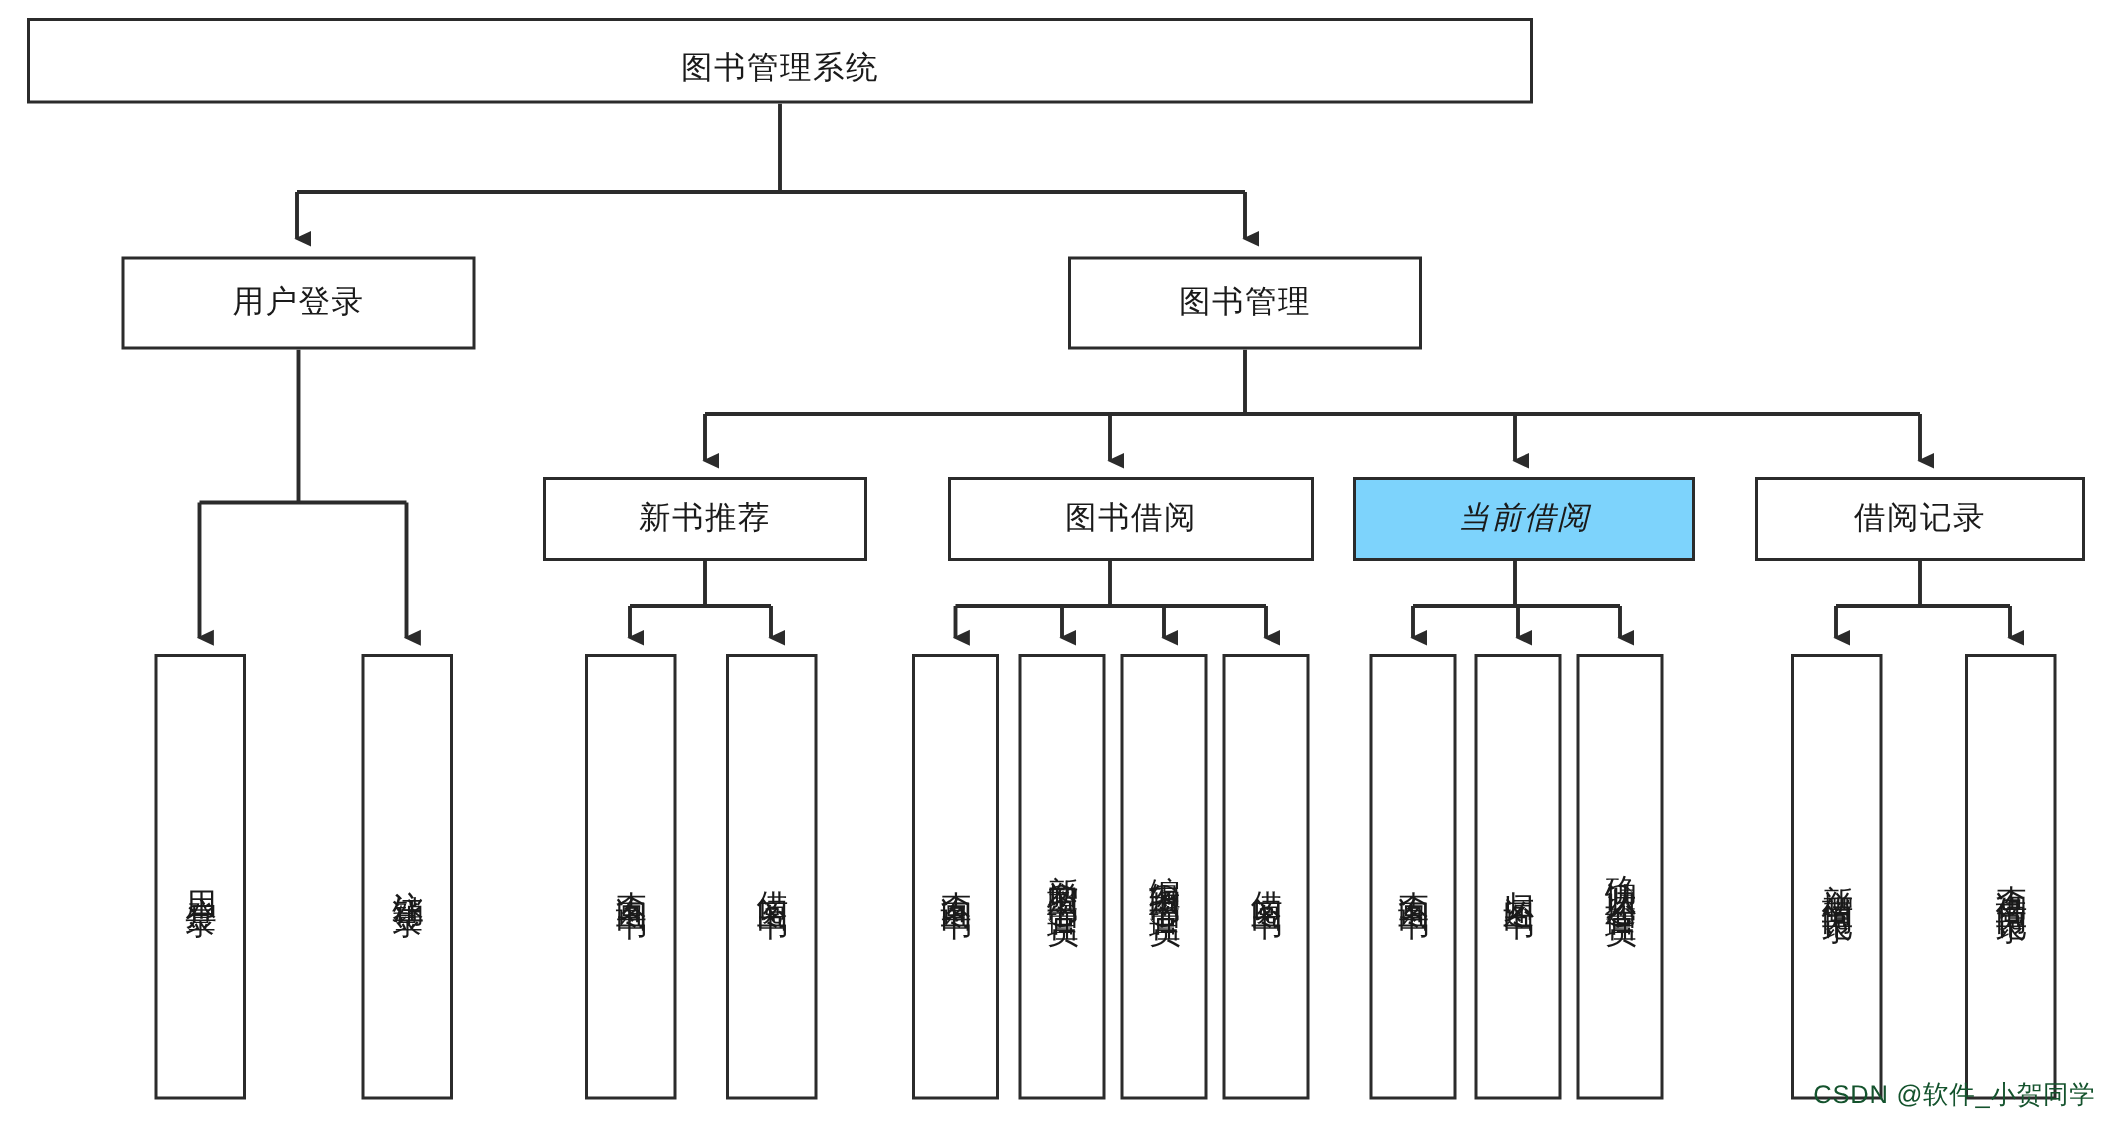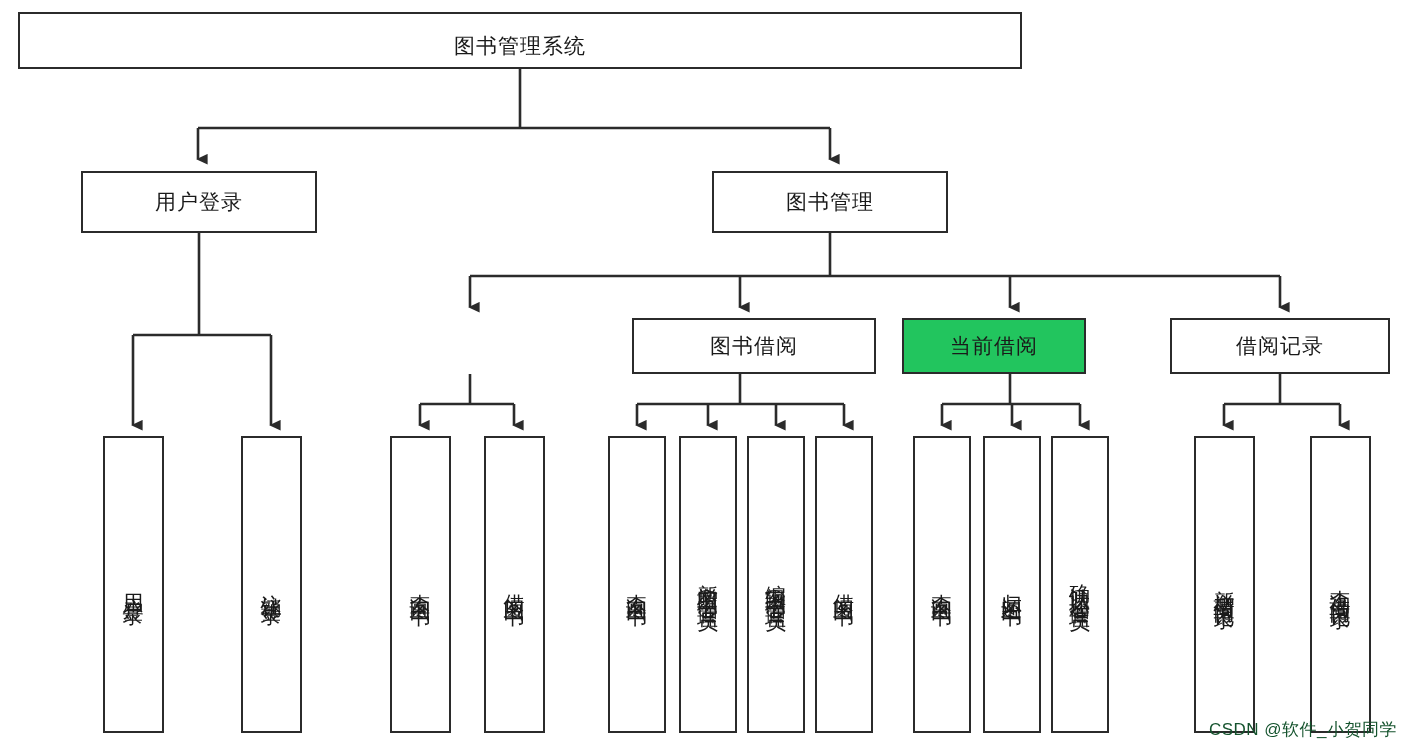--- a/index.html
+++ b/index.html
@@ -111,24 +111,27 @@
     <span class="node-label" style="color: rgb(26, 26, 26); margin-top: 12px;">图书管理系统</span>
   </div>
 
   <div class="node-box" style="left: 81px; top: 171px; width: 236px; height: 62px; border-color: rgb(43, 43, 43); background: rgb(255, 255, 255);">
     <span class="node-label" style="color: rgb(26, 26, 26);">用户登录</span>
   </div>
   <div class="node-box" style="left: 712px; top: 171px; width: 236px; height: 62px; border-color: rgb(43, 43, 43); background: rgb(255, 255, 255);">
     <span class="node-label" style="color: rgb(26, 26, 26);">图书管理</span>
   </div>
 
+  <div class="node-box" style="left: 362px; top: 318px; width: 216px; height: 56px; border-color: rgb(43, 43, 43); background: rgb(255, 255, 255);">
+    <span class="node-label" style="color: rgb(26, 26, 26);">新书推荐</span>
+  </div>
   <div class="node-box" style="left: 632px; top: 318px; width: 244px; height: 56px; border-color: rgb(43, 43, 43); background: rgb(255, 255, 255);">
     <span class="node-label" style="color: rgb(26, 26, 26);">图书借阅</span>
   </div>
-  <div class="node-box" style="left: 902px; top: 318px; width: 184px; height: 56px; border-color: rgb(43, 43, 43); background: #22c55e;">
+  <div class="node-box" style="left: 902px; top: 318px; width: 228px; height: 56px; border-color: rgb(43, 43, 43); background: #7dd3fc; font-style: italic;">
     <span class="node-label" style="color: rgb(26, 26, 26);">当前借阅</span>
   </div>
   <div class="node-box" style="left: 1170px; top: 318px; width: 220px; height: 56px; border-color: rgb(43, 43, 43); background: rgb(255, 255, 255);">
     <span class="node-label" style="color: rgb(26, 26, 26);">借阅记录</span>
   </div>
 
   <div class="node-box vertical" style="left: 103px; top: 436px; width: 61px; height: 297px; border-color: rgb(43, 43, 43); background: rgb(255, 255, 255);">
     <span class="node-label" style="color: rgb(26, 26, 26);">用户登录</span>
   </div>
   <div class="node-box vertical" style="left: 241px; top: 436px; width: 61px; height: 297px; border-color: rgb(43, 43, 43); background: rgb(255, 255, 255);">

